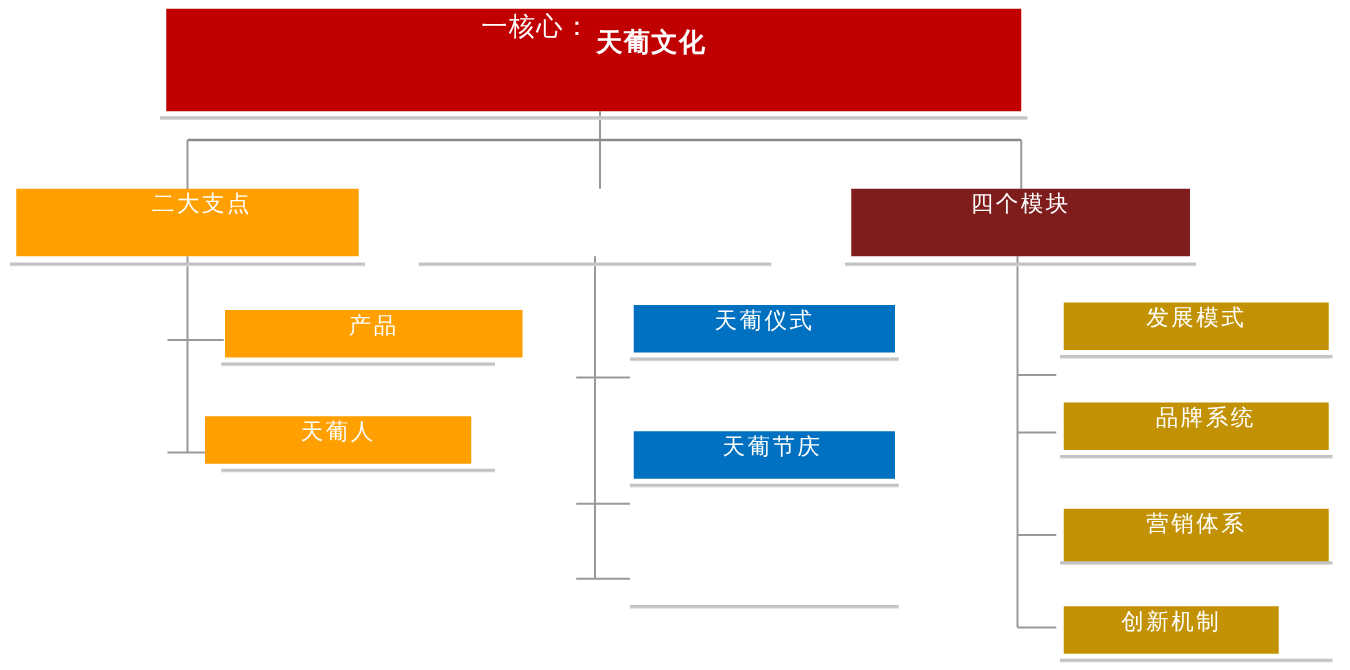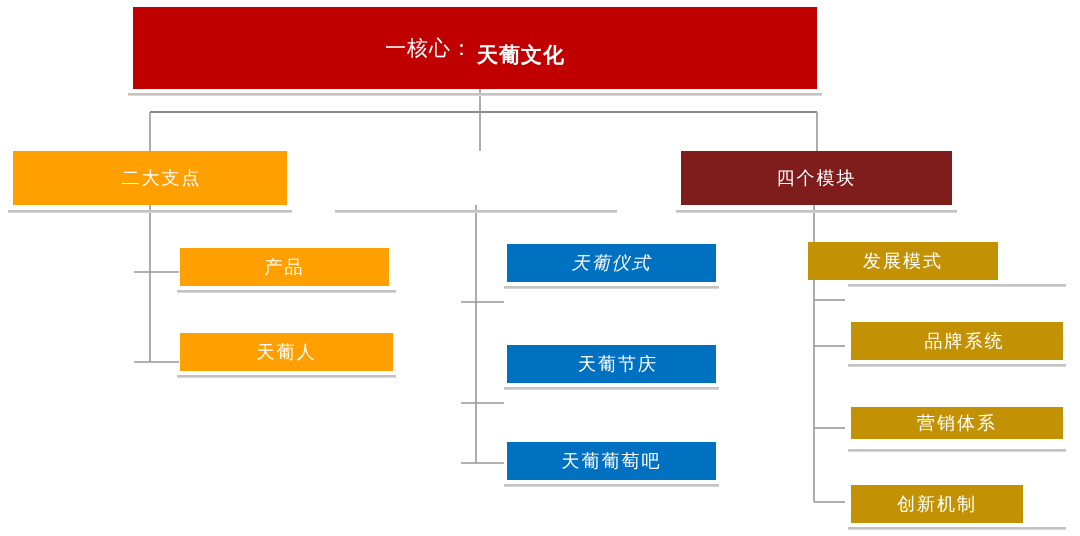--- a/index.html
+++ b/index.html
@@ -6,21 +6,21 @@
   .canvas{
     position:relative;
     width:1080px;height:536px;
     background:#ffffff;
     font-family:"Liberation Sans", sans-serif;
     overflow:hidden;
   }
   .connectors{position:absolute;left:0;top:0;width:1080px;height:536px;}
   .node{
     position:absolute;
-    display:flex;align-items:center;justify-content:center;
+    display:flex;justify-content:center;
     color:#ffffff;
     text-align:center;
     letter-spacing:2px;
     box-sizing:border-box;
   }
   .node.core{font-size:21px;letter-spacing:1px;}
   .node.core b{font-weight:bold;margin-left:4px;margin-top:13px;}
   .node.parent{font-size:18px;}
   .node.child{font-size:18px;}
   .shadow-line{
@@ -69,56 +69,53 @@
   </div>
   <div class="shadow-line" style="left:8px;top:210px;width:284px;"></div>
 
   <div class="shadow-line" style="left:335px;top:210px;width:282px;"></div>
 
   <div class="node parent" style="left: 681px; top: 151px; width: 271px; height: 54px; background-color: #7f1d1d;">
     <span>四个模块</span>
   </div>
   <div class="shadow-line" style="left:676px;top:210px;width:281px;"></div>
 
-  <div class="node child" style="left: 180px; top: 248px; width: 209px; height: 38px; background-color: rgb(255, 160, 0);">
+  <div class="node child" style="left: 180px; top: 248px; width: 238px; height: 38px; background-color: rgb(255, 160, 0);">
     <span>产品</span>
   </div>
   <div class="shadow-line" style="left:177px;top:290px;width:219px;"></div>
 
-  <div class="node child" style="left: 180px; top: 333px; width: 213px; height: 38px; background-color: rgb(255, 160, 0);">
+  <div class="node child" style="left: 164px; top: 333px; width: 213px; height: 38px; background-color: rgb(255, 160, 0);">
     <span>天葡人</span>
   </div>
   <div class="shadow-line" style="left:177px;top:375px;width:219px;"></div>
 
-  <div class="node child" style="left: 507px; top: 244px; width: 209px; height: 38px; background-color: rgb(0, 112, 192); font-style: italic;">
+  <div class="node child" style="left: 507px; top: 244px; width: 209px; height: 38px; background-color: rgb(0, 112, 192);">
     <span>天葡仪式</span>
   </div>
   <div class="shadow-line" style="left:504px;top:286px;width:215px;"></div>
 
   <div class="node child" style="left: 507px; top: 345px; width: 209px; height: 38px; background-color: rgb(0, 112, 192); padding-left: 13px;">
     <span>天葡节庆</span>
   </div>
   <div class="shadow-line" style="left:504px;top:387px;width:215px;"></div>
 
-  <div class="node child" style="left: 507px; top: 442px; width: 209px; height: 38px; background-color: rgb(0, 112, 192);">
-    <span>天葡葡萄吧</span>
-  </div>
   <div class="shadow-line" style="left:504px;top:484px;width:215px;"></div>
 
-  <div class="node child" style="left: 808px; top: 242px; width: 190px; height: 38px; background-color: rgb(195, 146, 4);">
+  <div class="node child" style="left: 851px; top: 242px; width: 212px; height: 38px; background-color: rgb(195, 146, 4);">
     <span>发展模式</span>
   </div>
   <div class="shadow-line" style="left:848px;top:284px;width:218px;"></div>
 
   <div class="node child" style="left: 851px; top: 322px; width: 212px; height: 38px; background-color: rgb(195, 146, 4); padding-left: 15px;">
     <span>品牌系统</span>
   </div>
   <div class="shadow-line" style="left:848px;top:364px;width:218px;"></div>
 
-  <div class="node child" style="left: 851px; top: 407px; width: 212px; height: 32px; background-color: rgb(195, 146, 4);">
+  <div class="node child" style="left: 851px; top: 407px; width: 212px; height: 44px; background-color: rgb(195, 146, 4);">
     <span>营销体系</span>
   </div>
   <div class="shadow-line" style="left:848px;top:449px;width:218px;"></div>
 
   <div class="node child" style="left: 851px; top: 485px; width: 172px; height: 38px; background-color: rgb(195, 146, 4);">
     <span>创新机制</span>
   </div>
   <div class="shadow-line" style="left:848px;top:527px;width:218px;"></div>
 
 </div>

